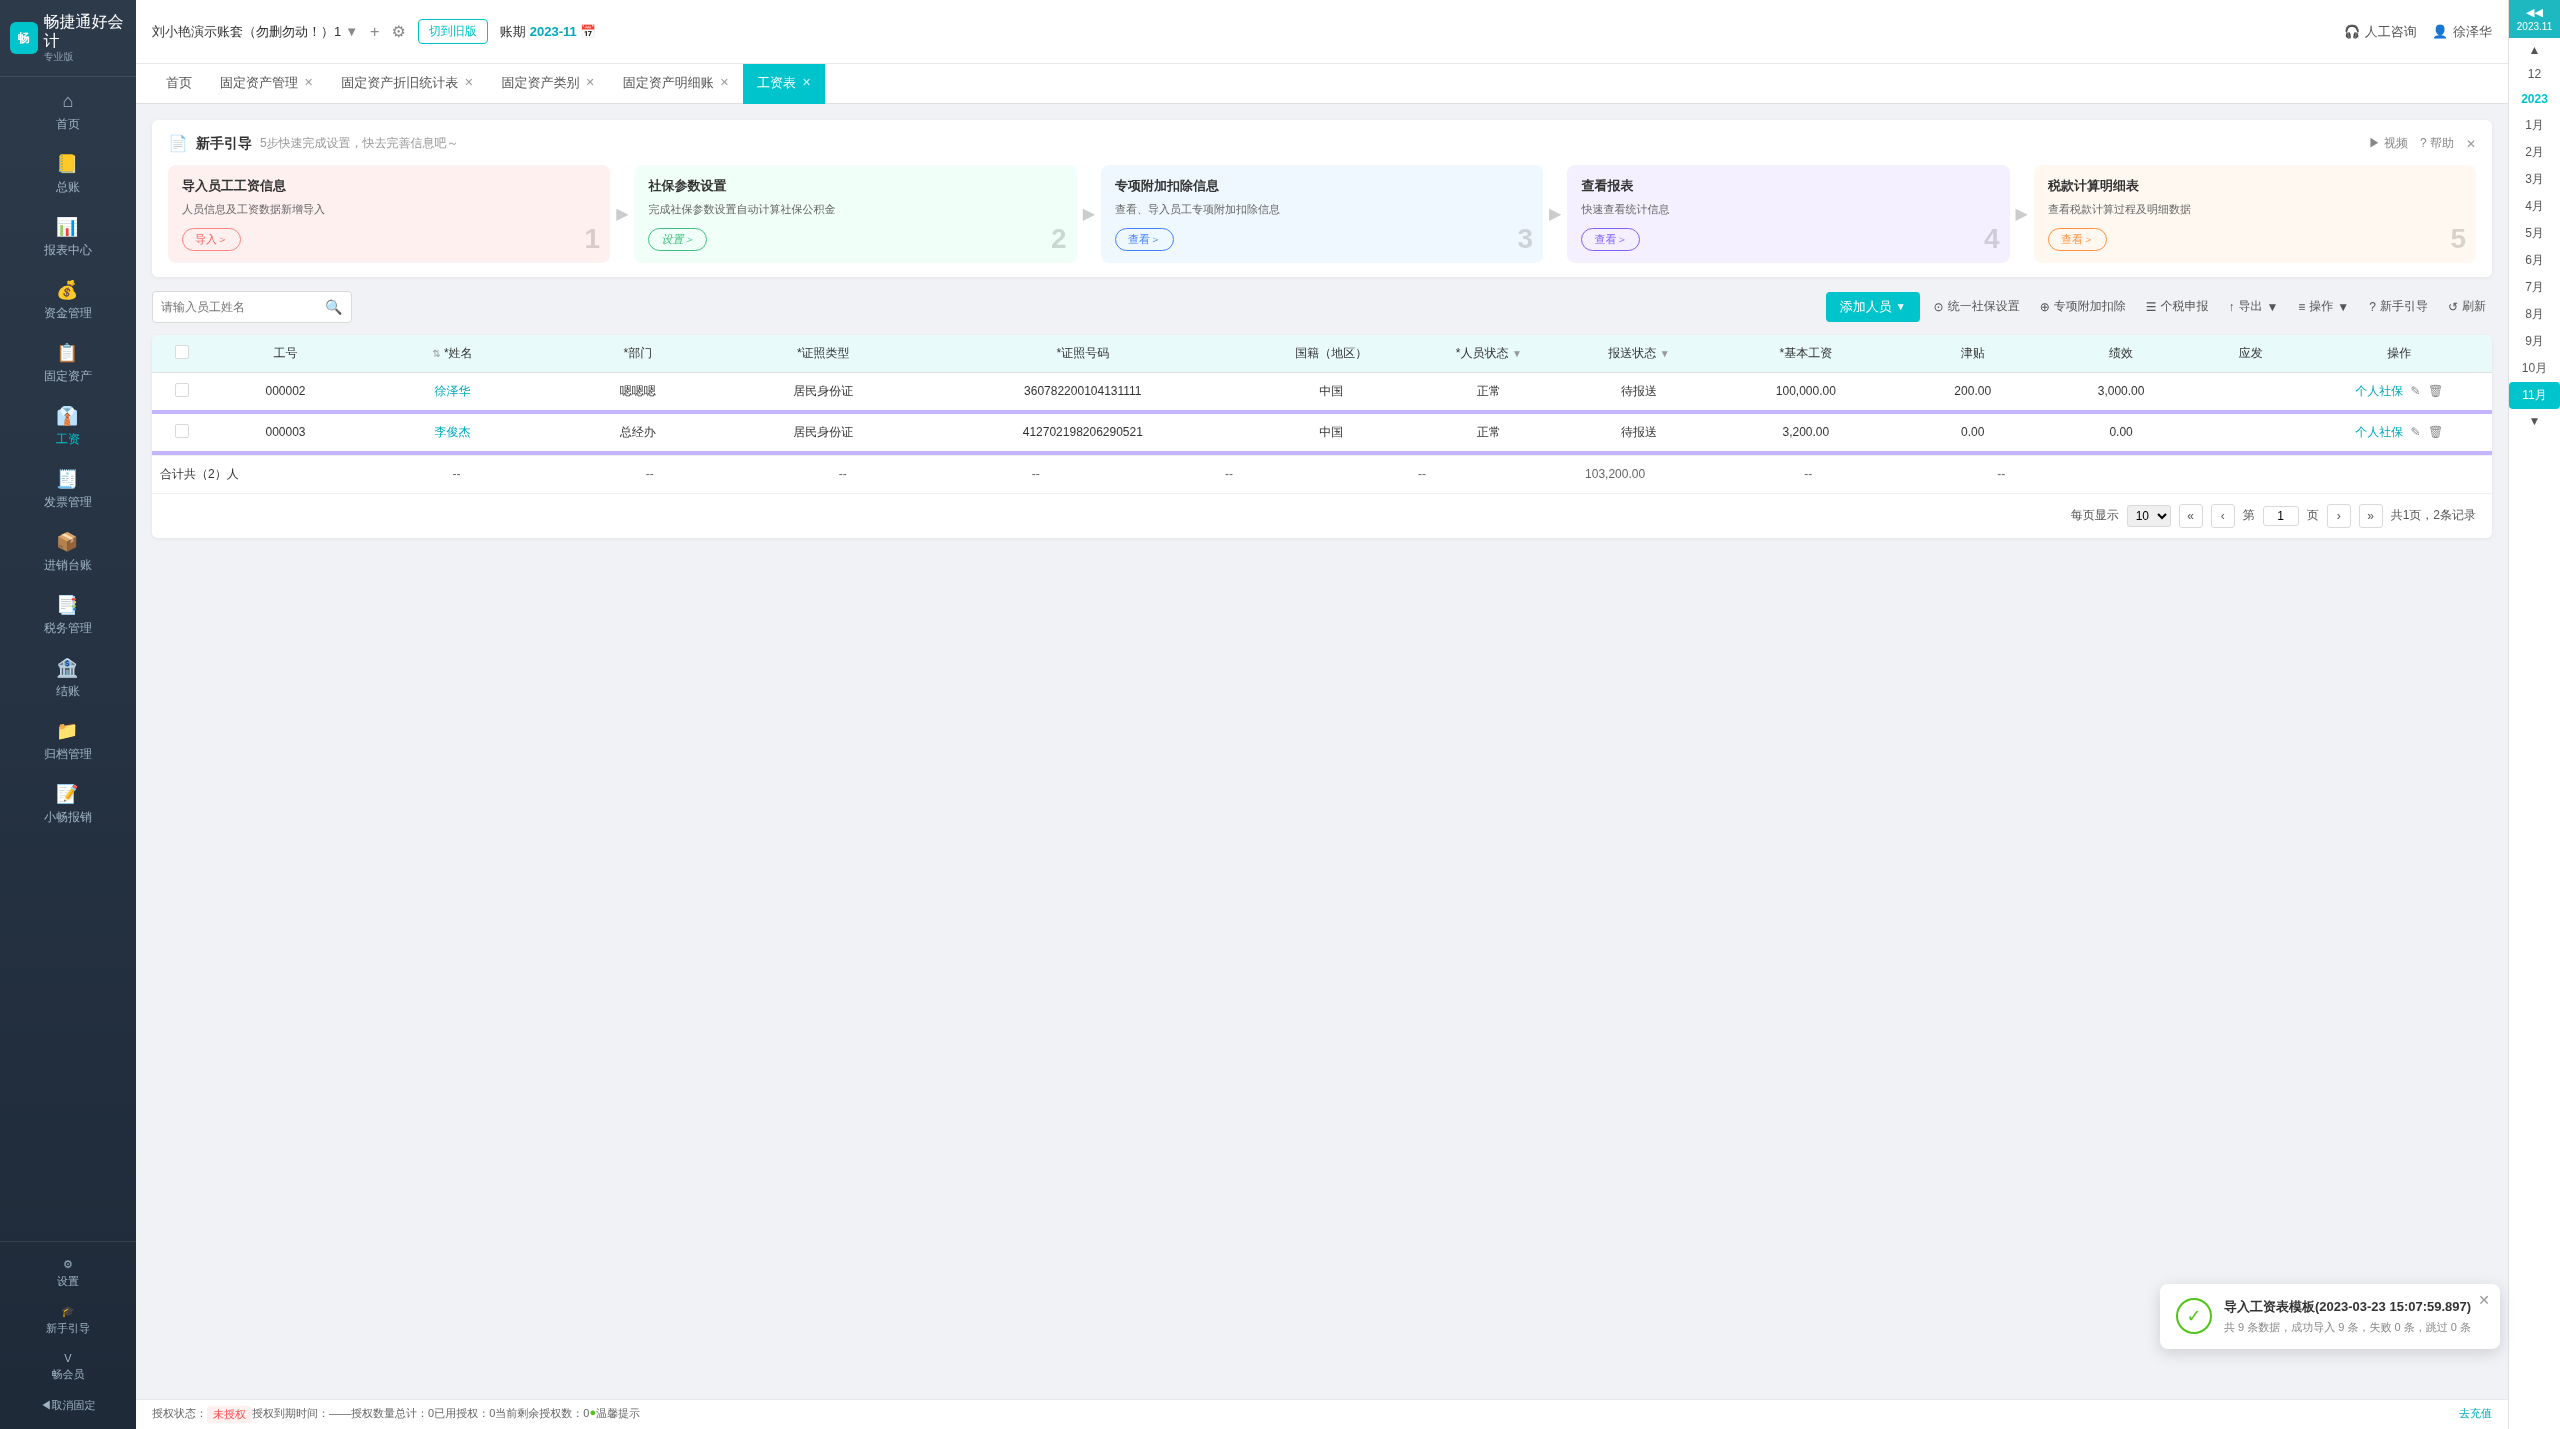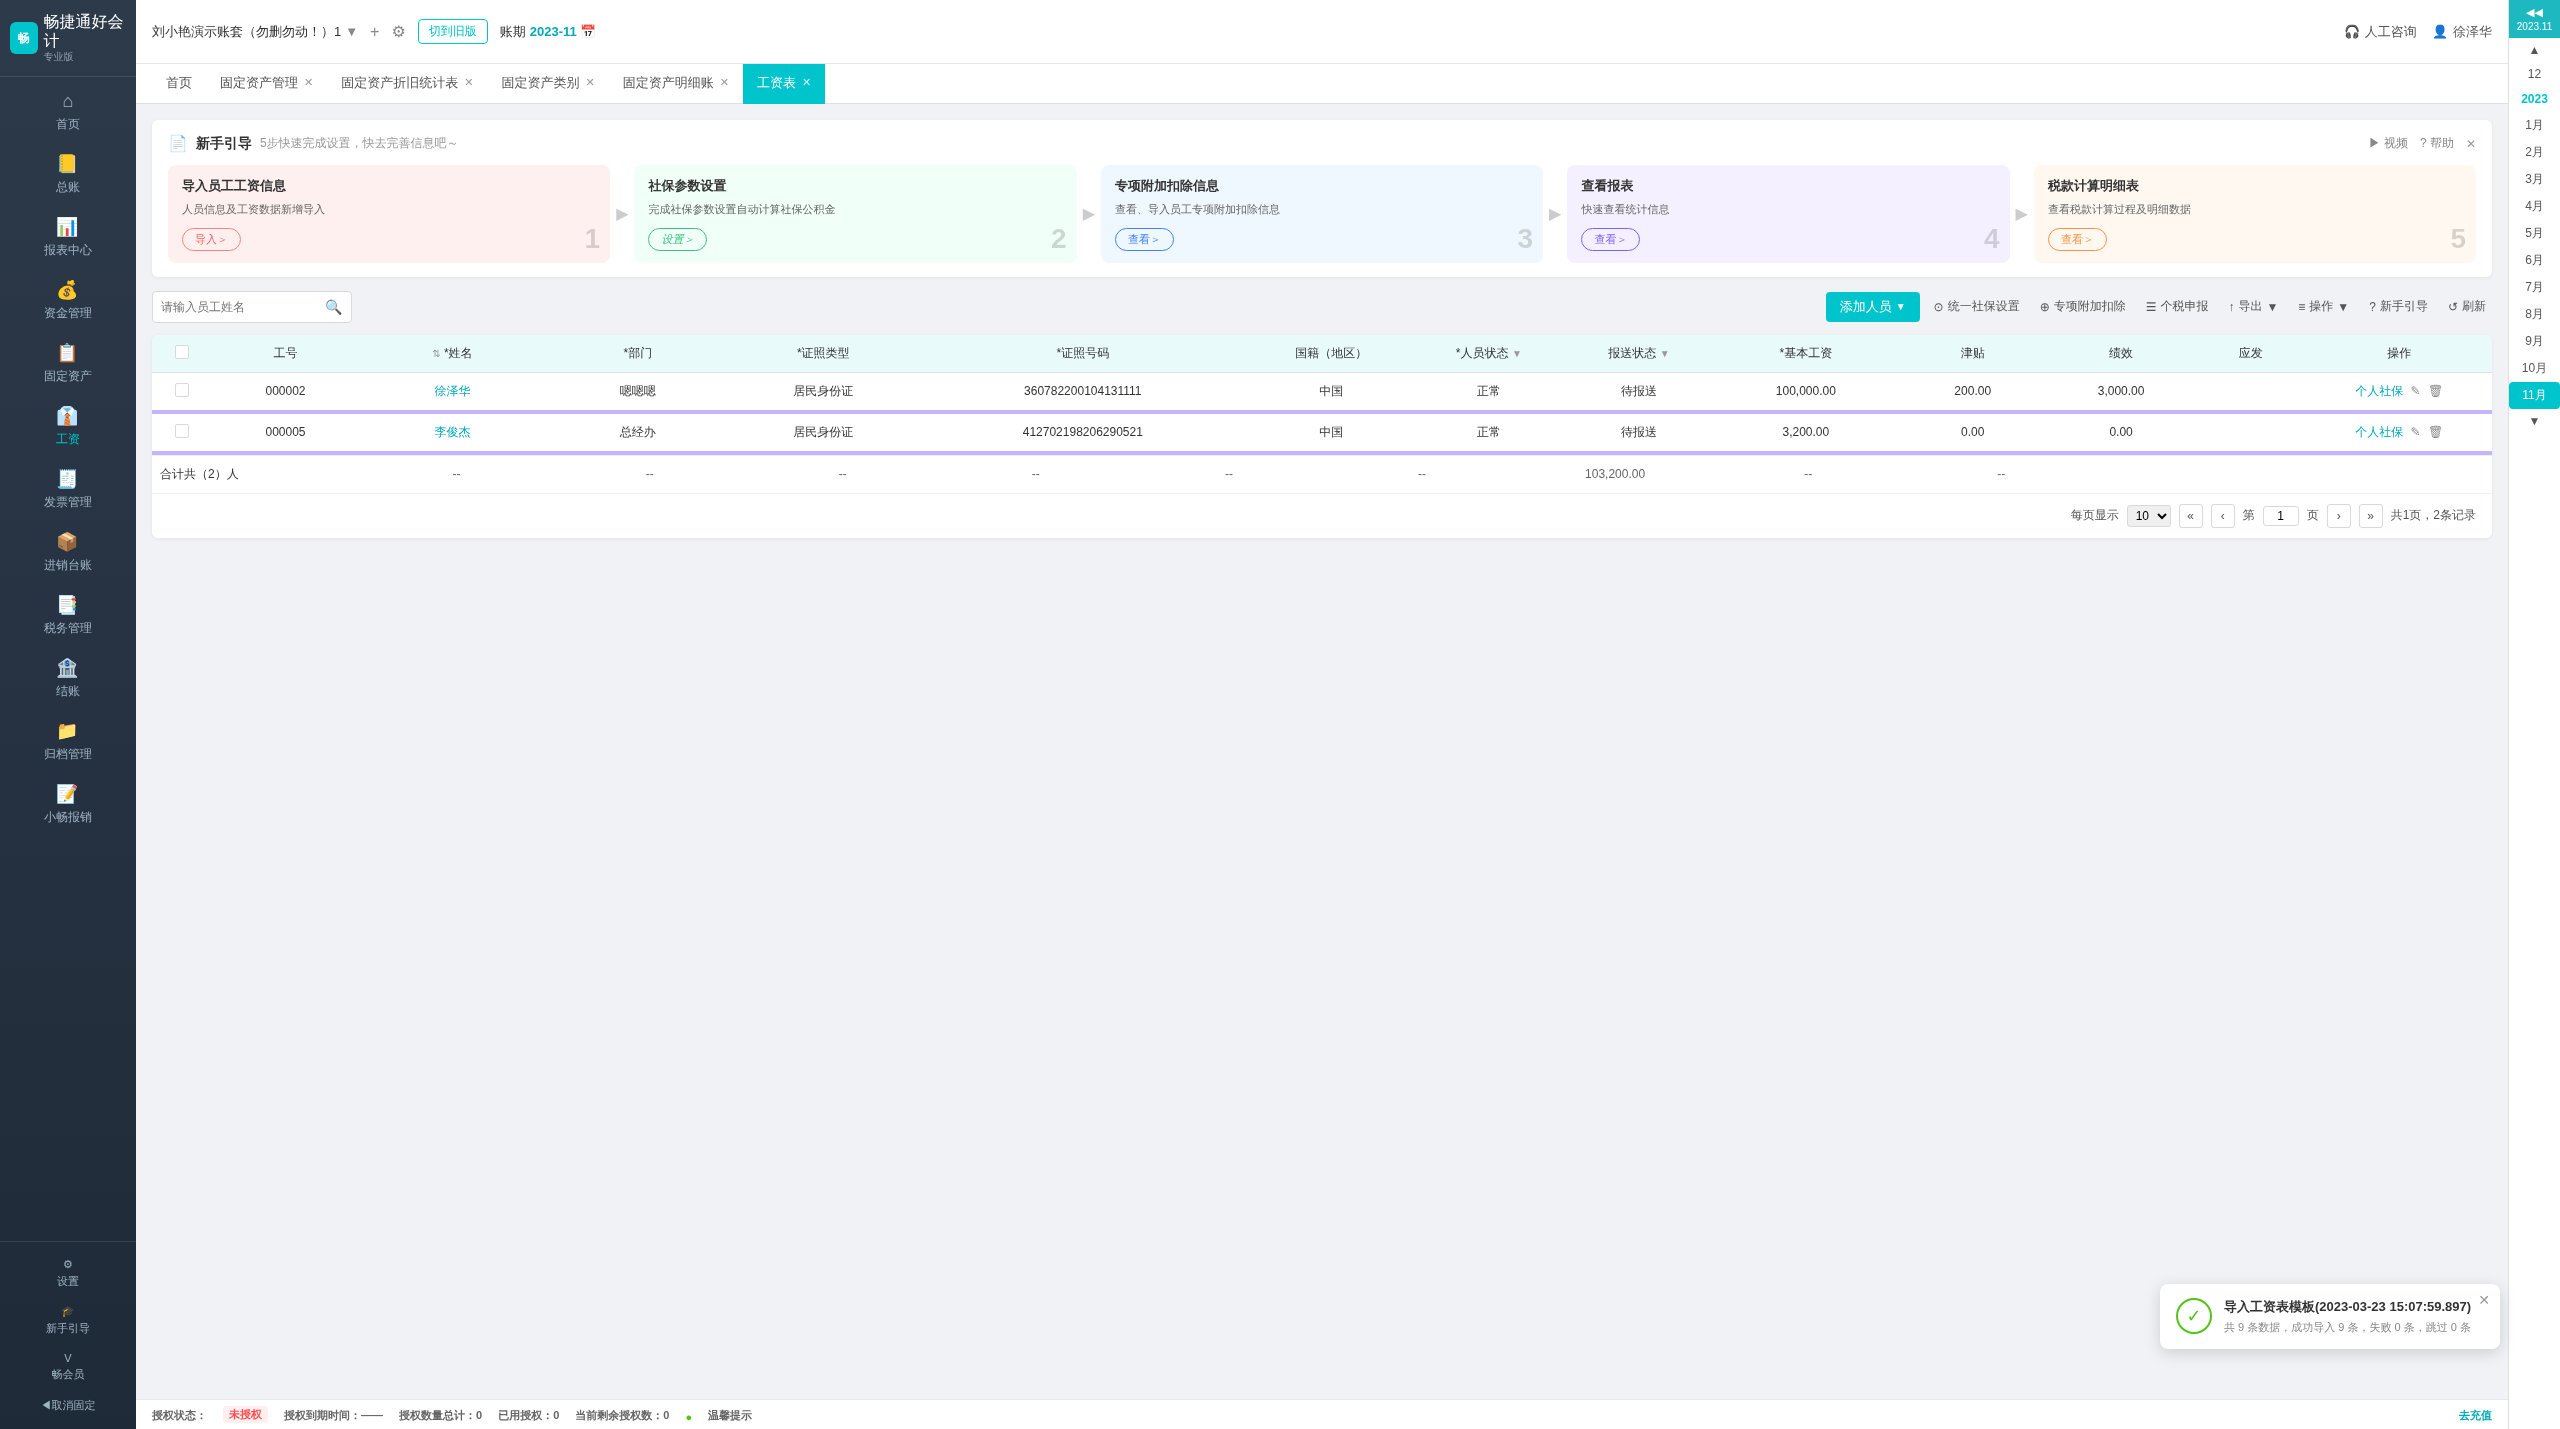--- a/index.html
+++ b/index.html
@@ -220,21 +220,21 @@
     }
     .per-page-select {
       border: 1px solid #d9d9d9; border-radius: 3px; padding: 2px 4px;
       font-size: 12px;
     }
 
     
     .status-bar {
       background: #fff; border-top: 1px solid #e8e8e8;
       padding: 6px 16px; font-size: 11px; color: #666;
-      display: flex; align-items: flex-end; gap: 16px; flex-shrink: 0; font-weight: bold;
+      display: flex; align-items: flex-start; flex-shrink: 0;
     }
     .status-unauth { color: #ff4d4f; background: #fff0f0; padding: 1px 6px; border-radius: 3px; }
     .status-warn { color: #52c41a; }
     .status-link { color: #00aabb; cursor: pointer; margin-left: auto; }
 
     
     .right-panel {
       width: 52px; background: #fff;
       border-left: 1px solid #e0e0e0;
       display: flex; flex-direction: column;
@@ -585,21 +585,21 @@
               <span class="td-link">个人社保</span>
               <span style="color:#888;margin-left:4px;">✎</span>
               <span style="color:#888;margin-left:4px;">🗑</span>
             </td>
           </tr>
 
           <tr>
             <td>
               <span class="checkbox-custom"></span>
             </td>
-            <td>000005</td>
+            <td>000003</td>
             <td class="td-link">李俊杰</td>
             <td>总经办</td>
             <td>居民身份证</td>
             <td>412702198206290521</td>
             <td>中国</td>
             <td>正常</td>
             <td>待报送</td>
             <td>3,200.00</td>
             <td>0.00</td>
             <td>0.00</td>

